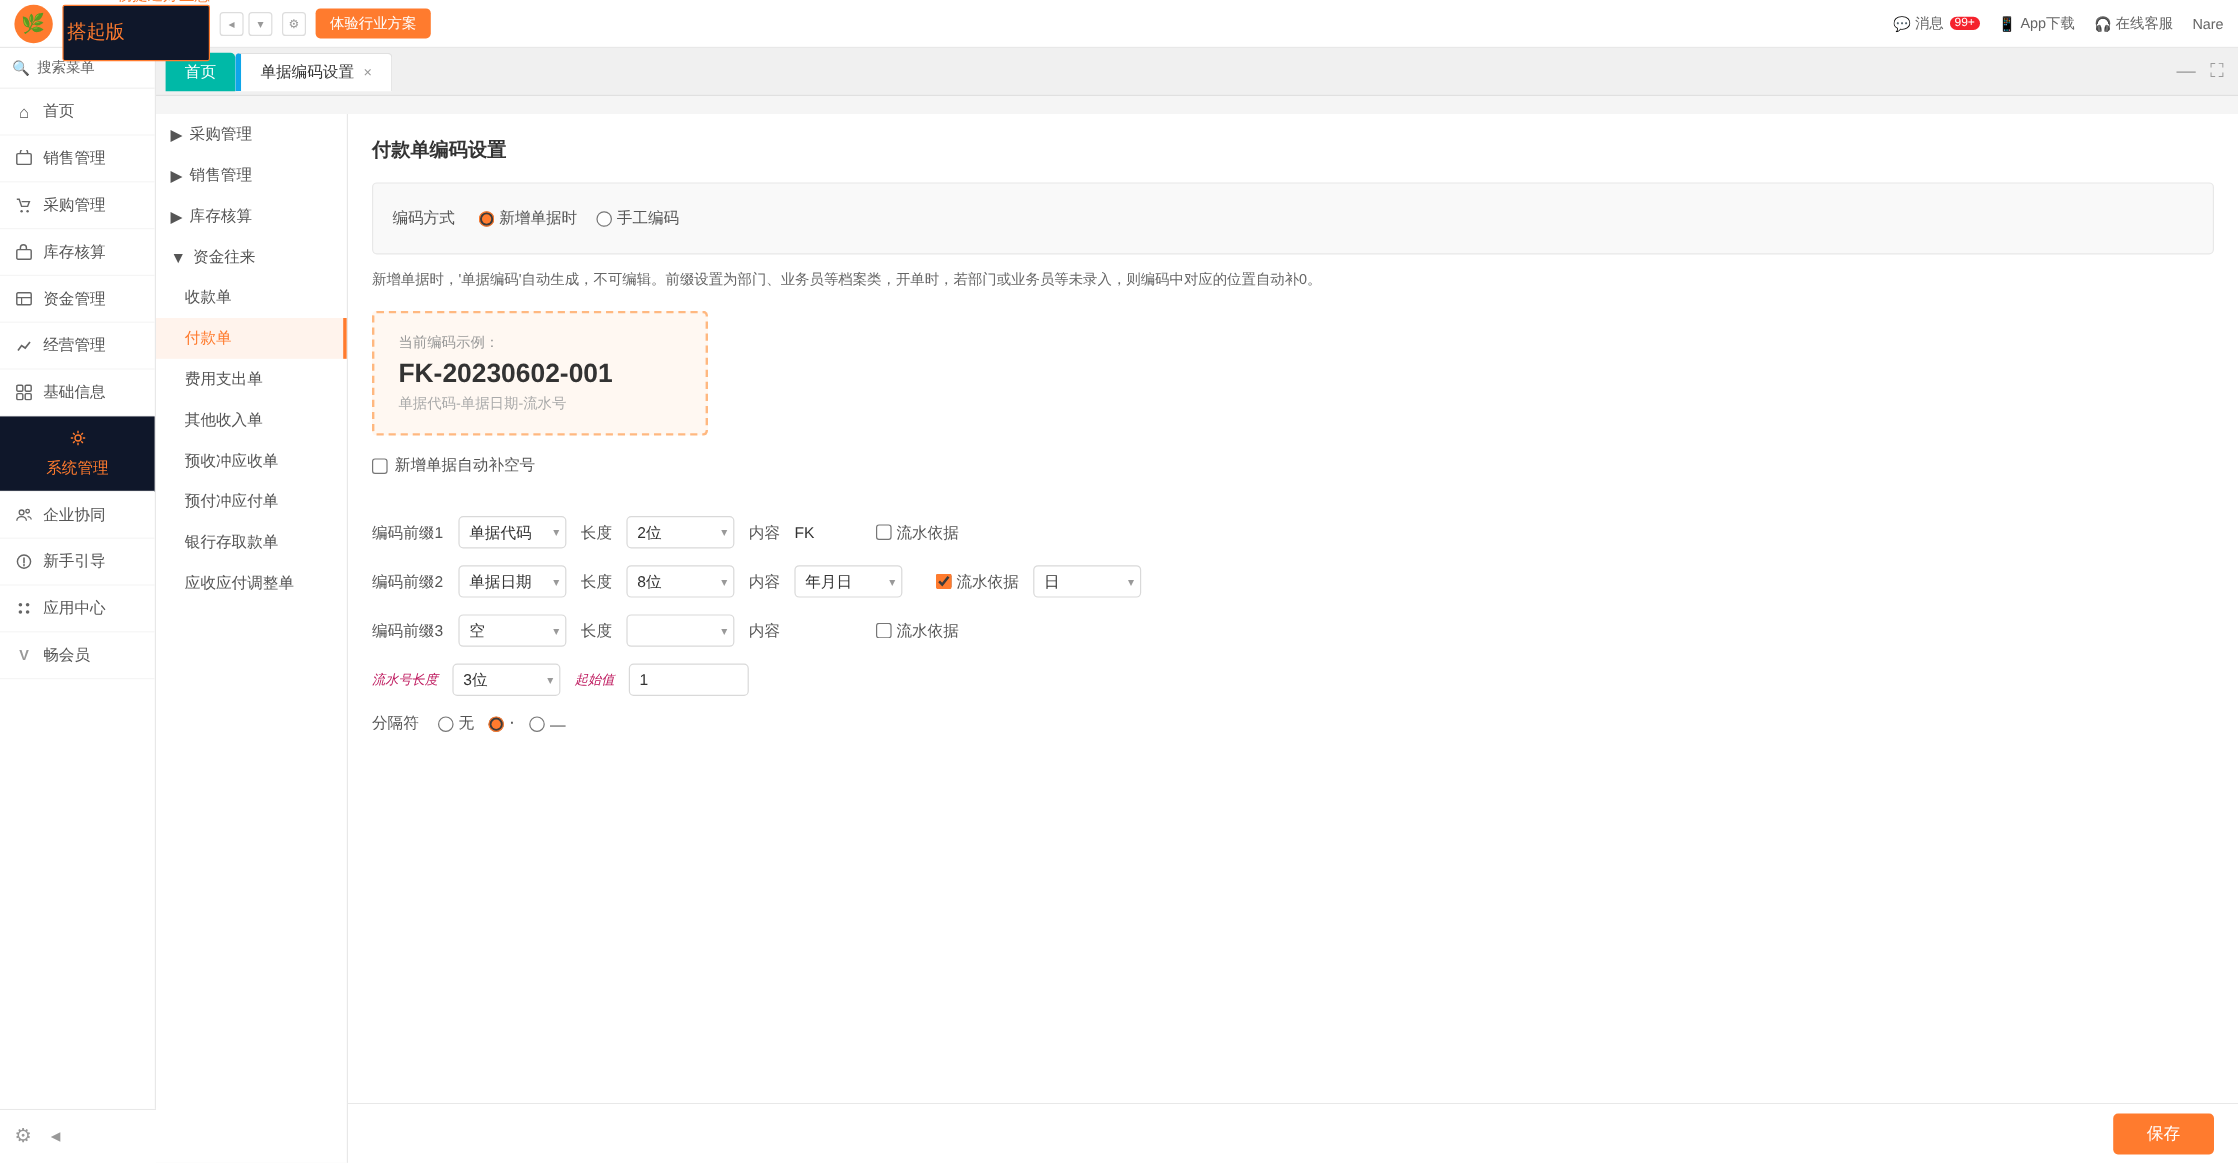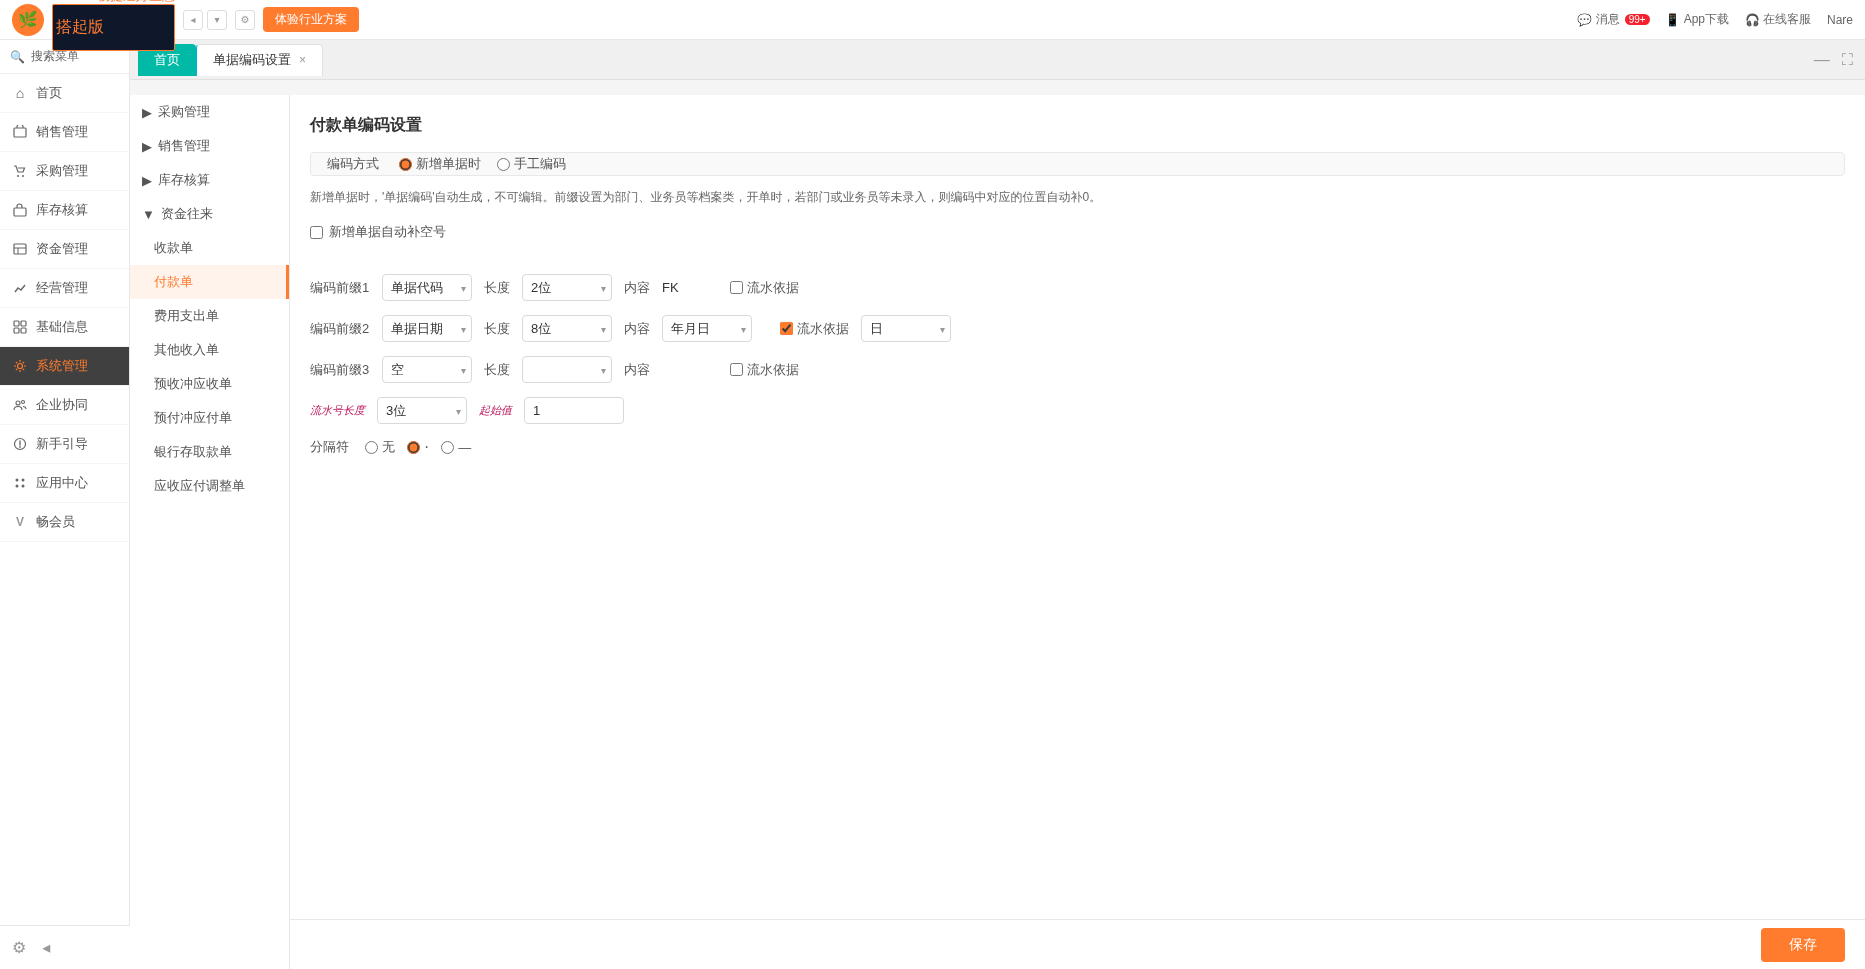--- a/index.html
+++ b/index.html
@@ -55,21 +55,21 @@
     .sidebar-item {
       display: flex;
       align-items: center;
       padding: 10px 12px;
       cursor: pointer;
       color: #555;
       font-size: 13px;
       gap: 8px;
       border-bottom: 1px solid #f5f5f5;
     }
-    .sidebar-item.active { background: #404040; color: #ff7b2e; }
+    .sidebar-item.active { background: #0f172a; color: #ff7b2e; flex-direction: column; }
     .sidebar-item .icon { width: 16px; height: 16px; display: flex; align-items: center; justify-content: center; font-size: 14px; flex-shrink: 0; }
     .sidebar-bottom {
       position: fixed;
       bottom: 0;
       left: 0;
       width: 130px;
       display: flex;
       border-top: 1px solid #e8e8e8;
       background: #fff;
       padding: 8px;
@@ -130,21 +130,21 @@
       border-radius: 4px 4px 0 0;
       cursor: pointer;
       font-size: 13px;
       color: #666;
       background: transparent;
     }
     .tab.active {
       background: #fff;
       color: #333;
       border-top: 1px solid #e0e0e0;
-      border-left: 1px solid #0ea5e9;
+      border-left: 5px solid #0ea5e9;
       border-right: 1px solid #e0e0e0;
       justify-content: center;
     }
     .tab-close { font-size: 12px; color: #999; cursor: pointer; }
     .tab-bar-right { margin-left: auto; display: flex; gap: 4px; }
     .tab-bar-btn { background: none; border: none; cursor: pointer; color: #999; font-size: 16px; padding: 4px; }
 
     
     .main-content {
       position: fixed;
@@ -160,21 +160,21 @@
       font-size: 16px;
       font-weight: bold;
       color: #333;
       margin-bottom: 16px;
     }
 
     
     .code-method-bar {
       display: flex;
       align-items: center;
-      padding: 2px 16px;
+      padding: 20px 16px;
       background: #f9f9f9;
       border: 1px solid #e8e8e8;
       border-radius: 4px;
       margin-bottom: 12px;
       gap: 20px;
     }
     .code-method-label { font-size: 13px; color: #555; }
     .radio-group { display: flex; align-items: center; gap: 16px; }
     .radio-item { display: flex; align-items: center; gap: 4px; cursor: pointer; font-size: 13px; color: #555; }
     .radio-item input[type="radio"] { accent-color: #ff7b2e; }
@@ -496,20 +496,25 @@
         <input type="radio" name="codeMethod" style="">
         <span>手工编码</span>
       </label>
     </div>
   </div>
 
   
   <div class="desc-text">新增单据时，'单据编码'自动生成，不可编辑。前缀设置为部门、业务员等档案类，开单时，若部门或业务员等未录入，则编码中对应的位置自动补0。</div>
 
   
+  <div class="preview-box">
+    <div class="preview-label">当前编码示例：</div>
+    <div class="preview-code">FK-20230602-001</div>
+    <div class="preview-sub">单据代码-单据日期-流水号</div>
+  </div>
 
   
   <div class="checkbox-row">
     <input type="checkbox" style="">
     <span>新增单据自动补空号</span>
   </div>
 
   
   <div class="form-row">
     <span class="form-label">编码前缀1</span>

